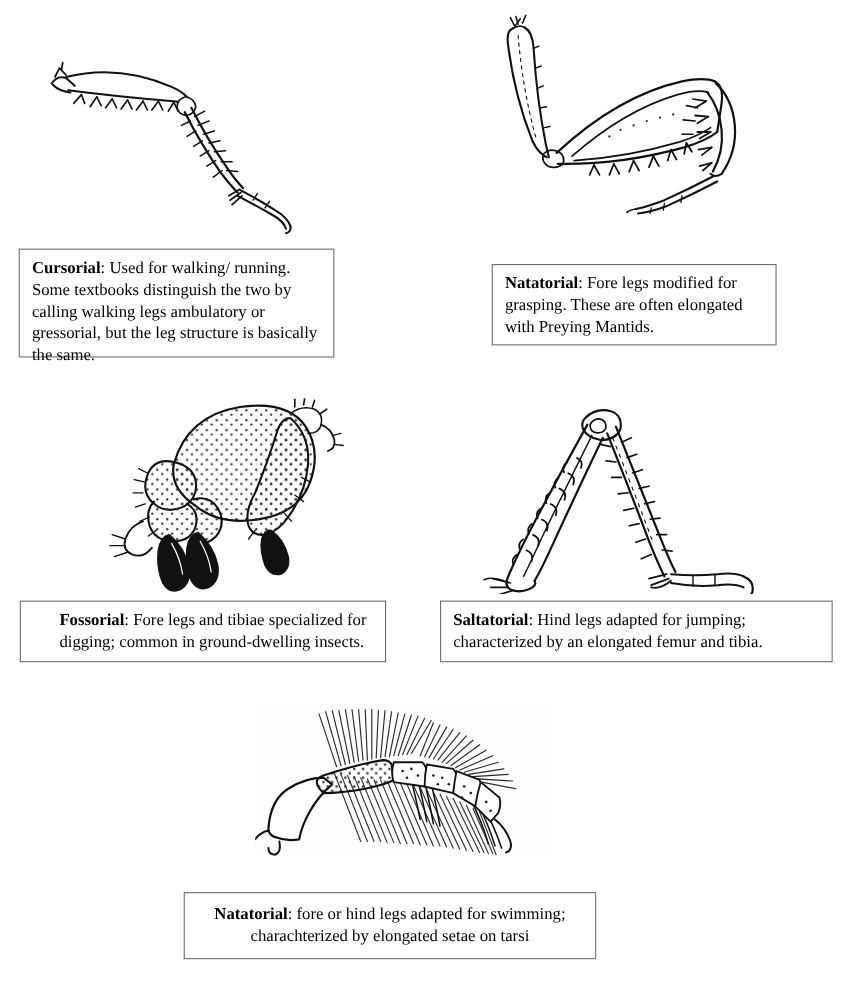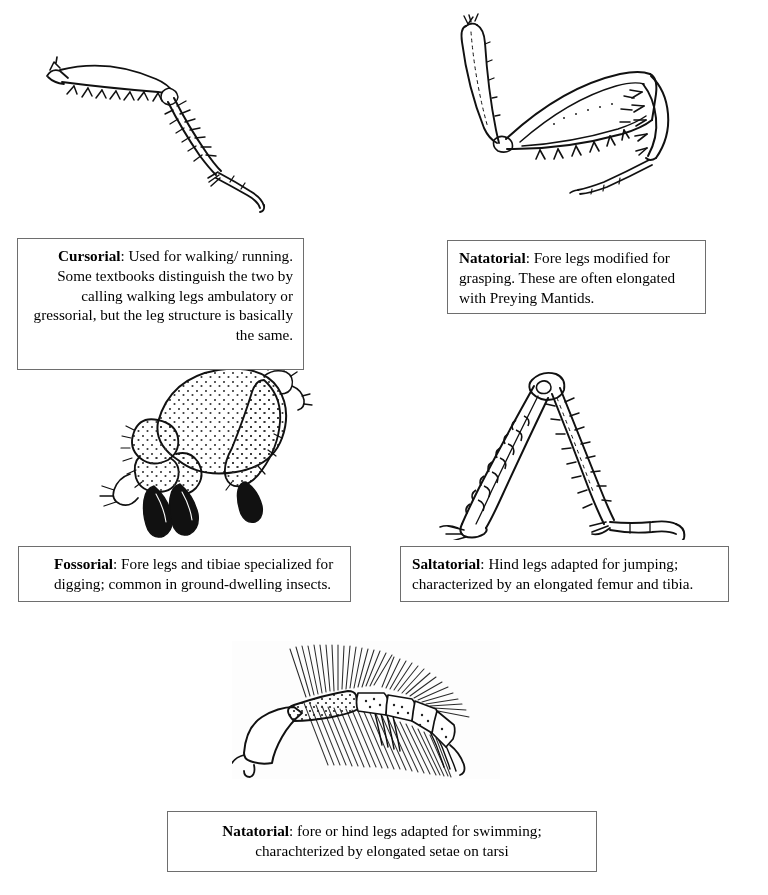--- a/index.html
+++ b/index.html
@@ -474,33 +474,33 @@
           <circle cx="188" cy="84" r="1.2"></circle>
             <circle cx="210" cy="88" r="1.2"></circle>
           <circle cx="214" cy="96" r="1.2"></circle>
         </g>
 
         <path d="M218 104 Q228 112 232 124 Q234 132 228 134" fill="none" stroke-width="1.8"></path>
       </g>
     </svg>
   </div>
 
-  <div class="caption-box" style="left:17px; top:238px; width:287px; height:132px;text-align:right;">
+  <div class="caption-box" style="left:17px; top:226px; width:287px; height:99px;">
     <span class="term">Cursorial</span><span>:</span><span>  Used for walking/ running. Some textbooks distinguish the two by calling walking legs ambulatory or gressorial, but the leg structure is basically the same.</span>
   </div>
 
   <div class="caption-box" style="left:447px; top:240px; width:259px; height:74px;">
     <span class="term">Natatorial</span><span>:</span><span>  Fore legs modified for grasping.  These are often elongated with Preying Mantids.</span>
   </div>
 
   <div class="caption-box" style="left:18px; top:546px; width:333px; height:56px;padding-left:35px;">
     <span class="term">Fossorial</span><span>:</span><span> Fore legs and tibiae specialized for digging; common in ground-dwelling insects.</span>
   </div>
 
-  <div class="caption-box" style="left:400px; top:546px; width:329px; height:56px;">
+  <div class="caption-box" style="left:400px; top:546px; width:357px; height:56px;">
     <span class="term">Saltatorial</span><span>:</span><span>  Hind legs adapted for jumping; characterized by an elongated femur and tibia.</span>
   </div>
 
-  <div class="caption-box centered" style="left:167px; top:811px; width:430px; height:61px;">
+  <div class="caption-box centered" style="left:167px; top:811px; width:375px; height:61px;">
     <span class="term">Natatorial</span><span>:</span><span>  fore or hind legs adapted for swimming; charachterized by elongated setae on tarsi</span>
   </div>
 
 </div>
 
 </body></html>

